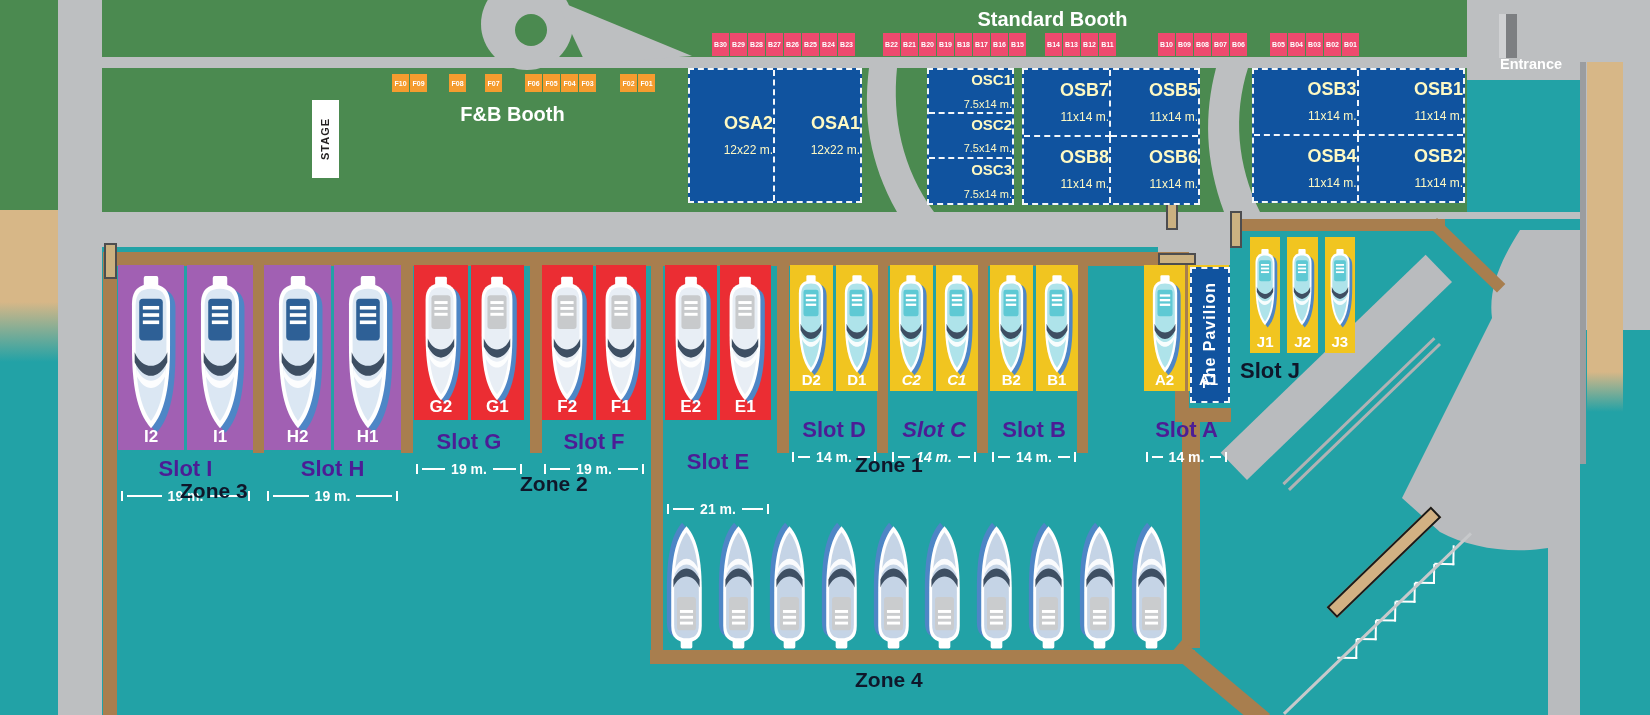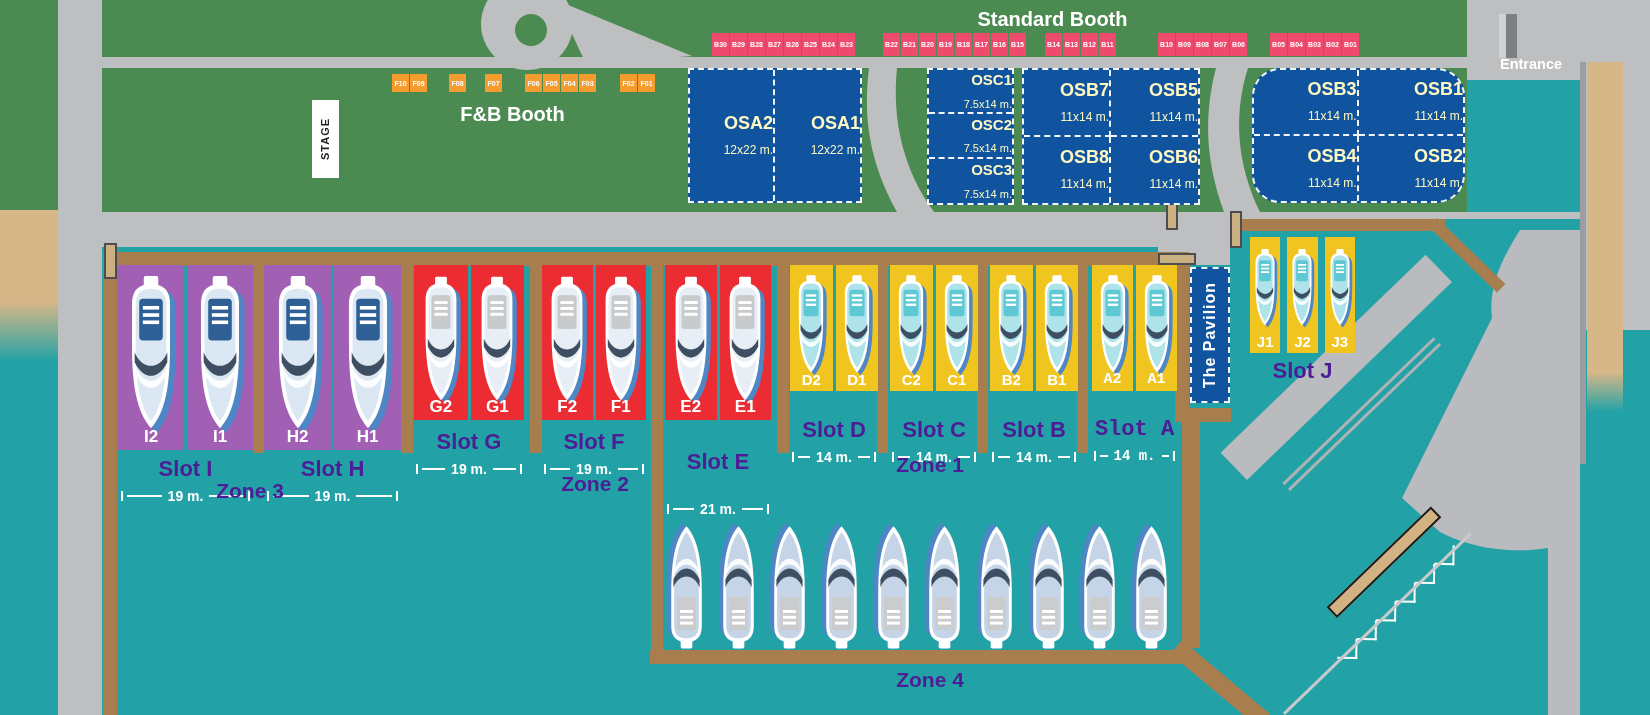--- a/index.html
+++ b/index.html
@@ -34,21 +34,21 @@
   .g-red .berths{height:155px;} .g-red .berth{background:#eb2d33;}
   .g-yellow .berths{height:126px;} .g-yellow .berth{background:#f1c520;}
   .blabel{position:absolute;bottom:3px;left:0;width:100%;text-align:center;color:#fff;font-weight:bold;font-size:17px;z-index:2;}
   .g-yellow .blabel{font-size:15px;}
   .sname{color:#4c1d95;font-weight:bold;font-size:22px;white-space:nowrap;}
   .g-purple .sname{margin-top:6px;} .g-red .sname{margin-top:9px;} .g-yellow .sname{margin-top:26px;}
   .dim{display:flex;align-items:center;width:96%;color:#fff;font-size:14px;font-weight:600;gap:4px;margin-top:6px;}
   .dim .t{width:2px;height:10px;background:#fff;}
   .dim .b{flex:1;height:2px;background:#fff;}
   .dim .dtx{white-space:nowrap;padding:0 2px;}
-  .zlabel{position:absolute;color:#4c1d95;font-weight:bold;font-size:21px;text-align:center;}
+  .zlabel{position:absolute;color:#0f172a;font-weight:bold;font-size:21px;}
   
   .boat{position:absolute;left:50%;transform:translateX(-50%);top:4px;}
   .bt-purple{--shadow:#4e86c6;--hull:#ffffff;--trim:#dbe7f3;--deck:#2e6096;--arc:#3e4f63;}
   .bt-red{--shadow:#4e86c6;--hull:#ffffff;--trim:#e8eef5;--deck:#c8cacc;--arc:#3e4f63;}
   .bt-yellow{--shadow:#4e86c6;--hull:#ffffff;--trim:#aee3ea;--deck:#5ec9d4;--arc:#3e4f63;}
   .bt-z4{--shadow:#4e86c6;--hull:#ffffff;--trim:#c5d4e6;--deck:#caccce;--arc:#3e4f63;}
   .z4row{position:absolute;left:663px;top:522px;width:512px;display:flex;justify-content:space-between;}
   .z4row .boat{position:static;transform:rotate(180deg);}
   
   .diag{position:absolute;transform-origin:left bottom;}
@@ -231,21 +231,21 @@
     <div class="oscell br">
       <div class="osname">OSB8</div>
       <div class="ossize">11x14 m.</div>
     </div>
     <div class="oscell">
       <div class="osname">OSB6</div>
       <div class="ossize">11x14 m.</div>
     </div>
   </div>
 
-  <div class="abs osbox" style="left:1252px;top:68px;width:213px;height:135px;grid-template-columns:1fr 1fr;grid-template-rows:1fr 1fr;border-radius:28px;">
+  <div class="abs osbox" style="left:1252px;top:68px;width:213px;height:135px;grid-template-columns:1fr 1fr;grid-template-rows:1fr 1fr;">
     <div class="oscell br bb">
       <div class="osname">OSB3</div>
       <div class="ossize">11x14 m.</div>
     </div>
     <div class="oscell bb">
       <div class="osname">OSB1</div>
       <div class="ossize">11x14 m.</div>
     </div>
     <div class="oscell br">
       <div class="osname">OSB4</div>
@@ -411,21 +411,21 @@
     </div>
     <div class="sname">Slot D</div>
     <div class="dim">
         <i class="t"></i>
         <i class="b"></i>
         <span class="dtx">14 m.</span>
         <i class="b"></i>
         <i class="t"></i>
       </div>
   </div>
-  <div class="sgroup g-yellow" style="left:890px;top:265px;width:88px;">
+  <div class="sgroup g-yellow" style="left:890px;top:265px;width:88px;font-style:italic;">
     <div class="berths">
       <div class="berth">
           <svg class="boat bt-yellow" width="37" height="112">
             <use href="#boat"></use>
           </svg>
           <span class="blabel">C2</span>
         </div>
       <div class="berth">
           <svg class="boat bt-yellow" width="37" height="112">
             <use href="#boat"></use>
@@ -459,21 +459,21 @@
     </div>
     <div class="sname">Slot B</div>
     <div class="dim">
         <i class="t"></i>
         <i class="b"></i>
         <span class="dtx">14 m.</span>
         <i class="b"></i>
         <i class="t"></i>
       </div>
   </div>
-  <div class="sgroup g-yellow" style="left:1092px;top:265px;width:85px;font-family:Liberation Mono, monospace;">
+  <div class="sgroup g-yellow" style="left:1144px;top:265px;width:85px;">
     <div class="berths">
       <div class="berth">
           <svg class="boat bt-yellow" width="37" height="112">
             <use href="#boat"></use>
           </svg>
           <span class="blabel">A2</span>
         </div>
       <div class="berth">
           <svg class="boat bt-yellow" width="37" height="112">
             <use href="#boat"></use>

